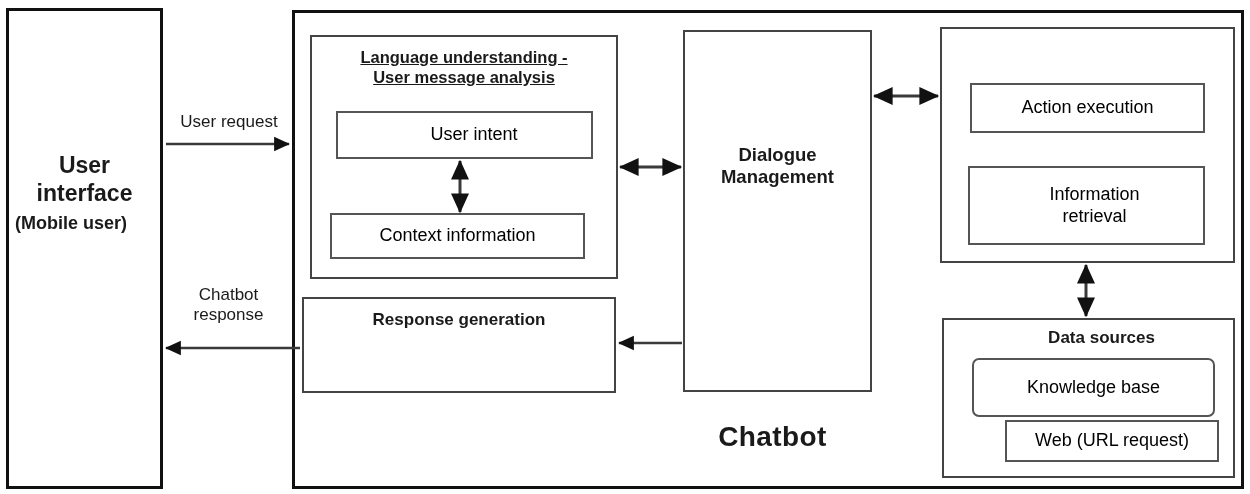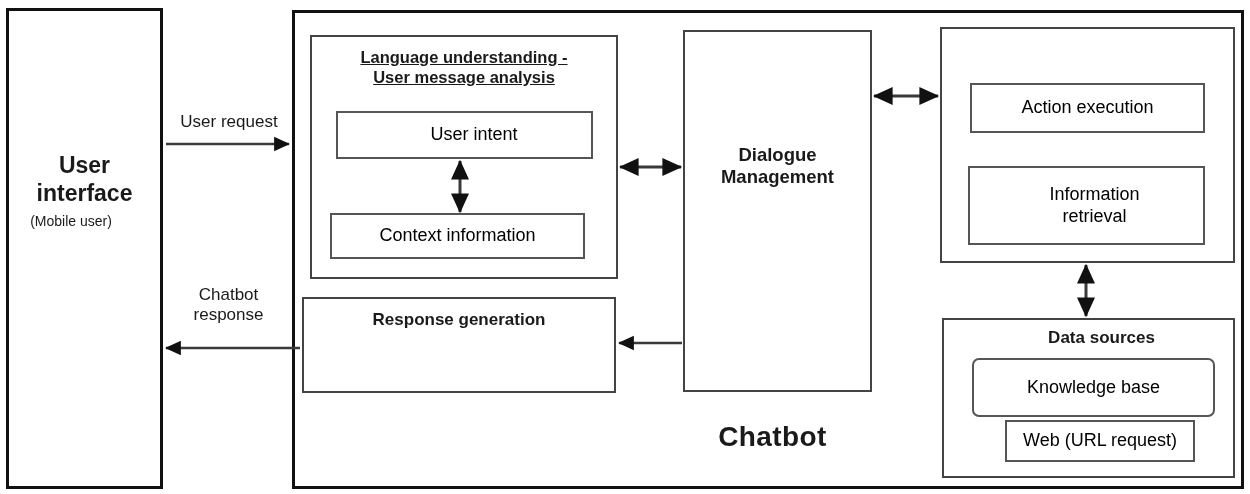--- a/index.html
+++ b/index.html
@@ -44,21 +44,21 @@
   }
 
   
   #ui-box { left: 6px; top: 8px; width: 157px; height: 481px; }
   #ui-title {
     left: 6px; top: 108px; width: 157px;
     font-size: 23px; font-weight: bold; margin-top: 44px;
   }
   #ui-sub {
     left: 6px; top: 213px; width: 130px;
-    font-size: 14px; font-weight: normal;
+    font-size: 18px; font-weight: bold;
   }
 
   
   #chatbot-box { left: 292px; top: 10px; width: 952px; height: 479px; }
   #chatbot-title {
     left: 660px; top: 420px; width: 225px;
     font-size: 28px; font-weight: bold; letter-spacing: .4px;
   }
 
   
@@ -89,21 +89,21 @@
   #action-exec { left: 970px; top: 83px; width: 235px; height: 50px; font-size: 18px; }
   #info-retrieval { left: 968px; top: 166px; width: 237px; height: 79px; font-size: 18px; }
 
   
   #data-grp { left: 942px; top: 318px; width: 293px; height: 160px; }
   #data-title {
     left: 942px; top: 328px; width: 233px;
     font-size: 17px; font-weight: bold; padding-left: 43px;
   }
   #knowledge-base { left: 972px; top: 358px; width: 243px; height: 59px; font-size: 18px; border-radius: 7px; }
-  #web-url { left: 1005px; top: 420px; width: 190px; height: 42px; font-size: 18px; }
+  #web-url { left: 1005px; top: 420px; width: 214px; height: 42px; font-size: 18px; }
 
   
   #lbl-user-request {
     left: 163px; top: 112px; width: 132px;
     font-size: 17px;
   }
   #lbl-chatbot-response {
     left: 166px; top: 285px; width: 125px;
     font-size: 17px;
   }

